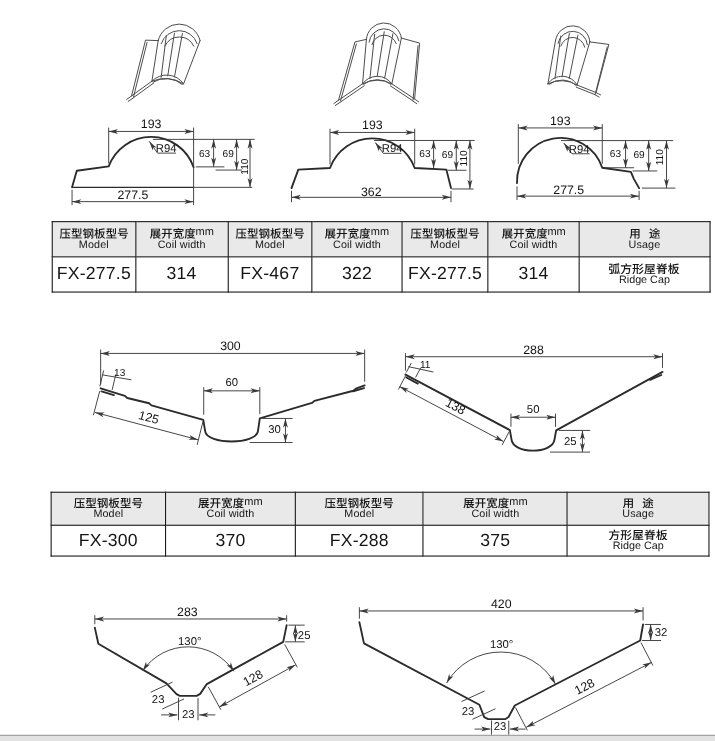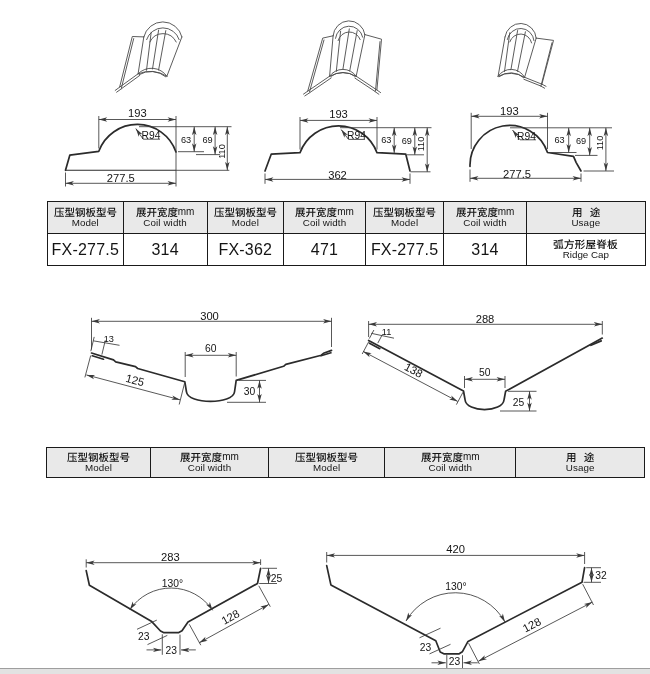--- a/index.html
+++ b/index.html
@@ -370,22 +370,22 @@
               <svg class="zh zhu" viewBox="0 -880 2700 1000" aria-label="用 途">
                 <use href="#zh-usage"></use>
               </svg>
             </div>
       <div class="he">Usage</div>
     </th>
   </tr>
   <tr>
     <td class="cell">FX-277.5</td>
     <td class="cell">314</td>
-    <td class="cell">FX-362</td>
-    <td class="cell">471</td>
+    <td class="cell">FX-467</td>
+    <td class="cell">322</td>
     <td class="cell">FX-277.5</td>
     <td class="cell">314</td>
     <td>
       <div class="hz">
               <svg class="zh zr6" viewBox="0 -880 6000 1000" aria-label="弧方形屋脊板">
                 <use href="#zh-ridge-arc"></use>
               </svg>
             </div>
       <div class="ue">Ridge Cap</div>
     </td>
@@ -439,18 +439,32 @@
     </th>
     <th>
       <div class="hz">
               <svg class="zh zhu" viewBox="0 -880 2700 1000" aria-label="用 途">
                 <use href="#zh-usage"></use>
               </svg>
             </div>
       <div class="he">Usage</div>
     </th>
   </tr>
+  <tr>
+    <td class="cell">FX-300</td>
+    <td class="cell">370</td>
+    <td class="cell">FX-288</td>
+    <td class="cell">375</td>
+    <td>
+      <div class="hz">
+              <svg class="zh zr5" viewBox="0 -880 5000 1000" aria-label="方形屋脊板">
+                <use href="#zh-ridge-sq"></use>
+              </svg>
+            </div>
+      <div class="ue">Ridge Cap</div>
+    </td>
+  </tr>
 </tbody>
     </table>
 
 <div id="band"></div>
 
 </div>
 
 </body></html>

